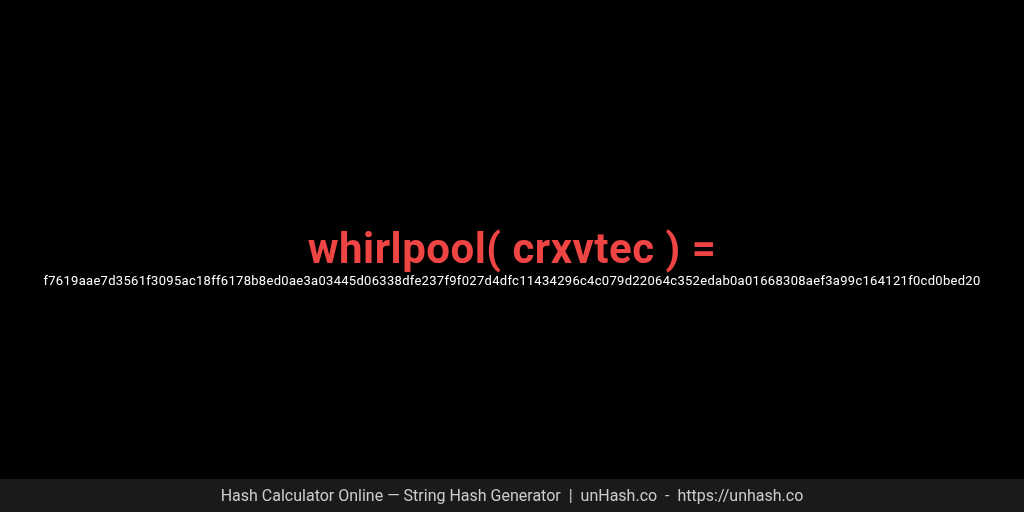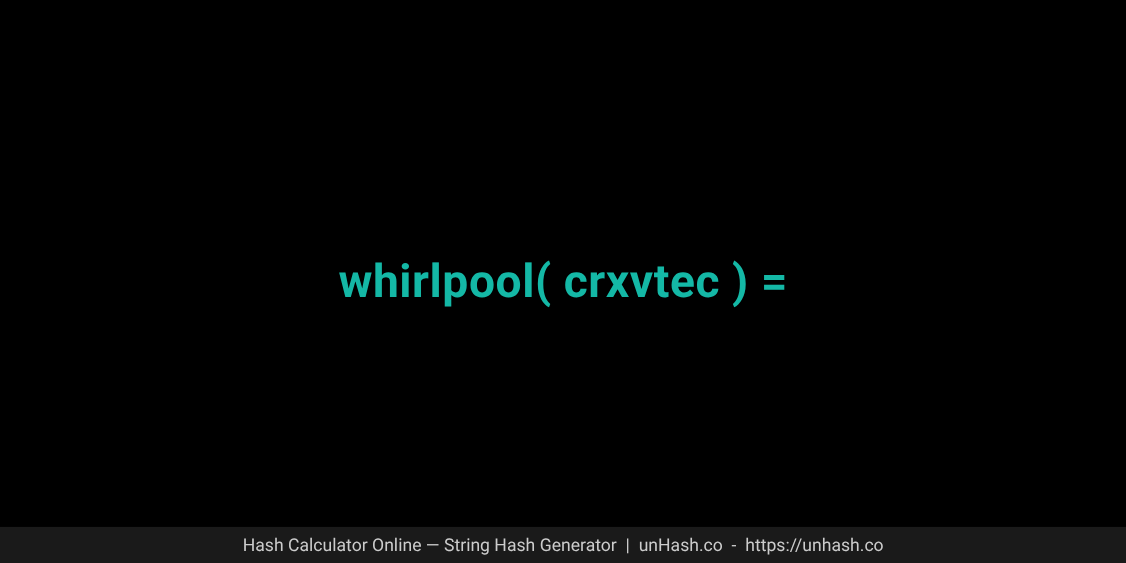--- a/index.html
+++ b/index.html
@@ -22,21 +22,21 @@
       flex: 1;
       display: flex;
       flex-direction: column;
       justify-content: center;
       align-items: center;
       padding: 0 40px;
     }
     .hash-expression {
       font-size: 42px;
       font-weight: 700;
-      color: #14b8a6;
+      color: #ef4444;
       text-align: right;
       letter-spacing: 0.5px;
     }
     .hash-output {
       font-size: 13px;
       font-weight: 400;
       color: #ffffff;
       text-align: center;
       font-family: -apple-system, BlinkMacSystemFont, "Segoe UI", Roboto, Helvetica, Arial, sans-serif;
       letter-spacing: 0.3px;
@@ -64,17 +64,18 @@
     .footer-link {
       display: inline;
       color: #cccccc;
     }
   </style>
 </head>
 <body>
 
 <div class="main-content">
   <div class="hash-expression">whirlpool( crxvtec ) =</div>
+  <div class="hash-output">f7619aae7d3561f3095ac18ff6178b8ed0ae3a03445d06338dfe237f9f027d4dfc11434296c4c079d22064c352edab0a01668308aef3a99c164121f0cd0bed20</div>
 </div>
 
 <div class="footer">
   <span class="footer-text">Hash Calculator Online — String Hash Generator</span><span class="footer-sep"> | </span><span class="footer-link">unHash.co</span><span class="footer-sep"> - </span><span class="footer-link">https://unhash.co</span>
 </div>
 
 </body></html>

